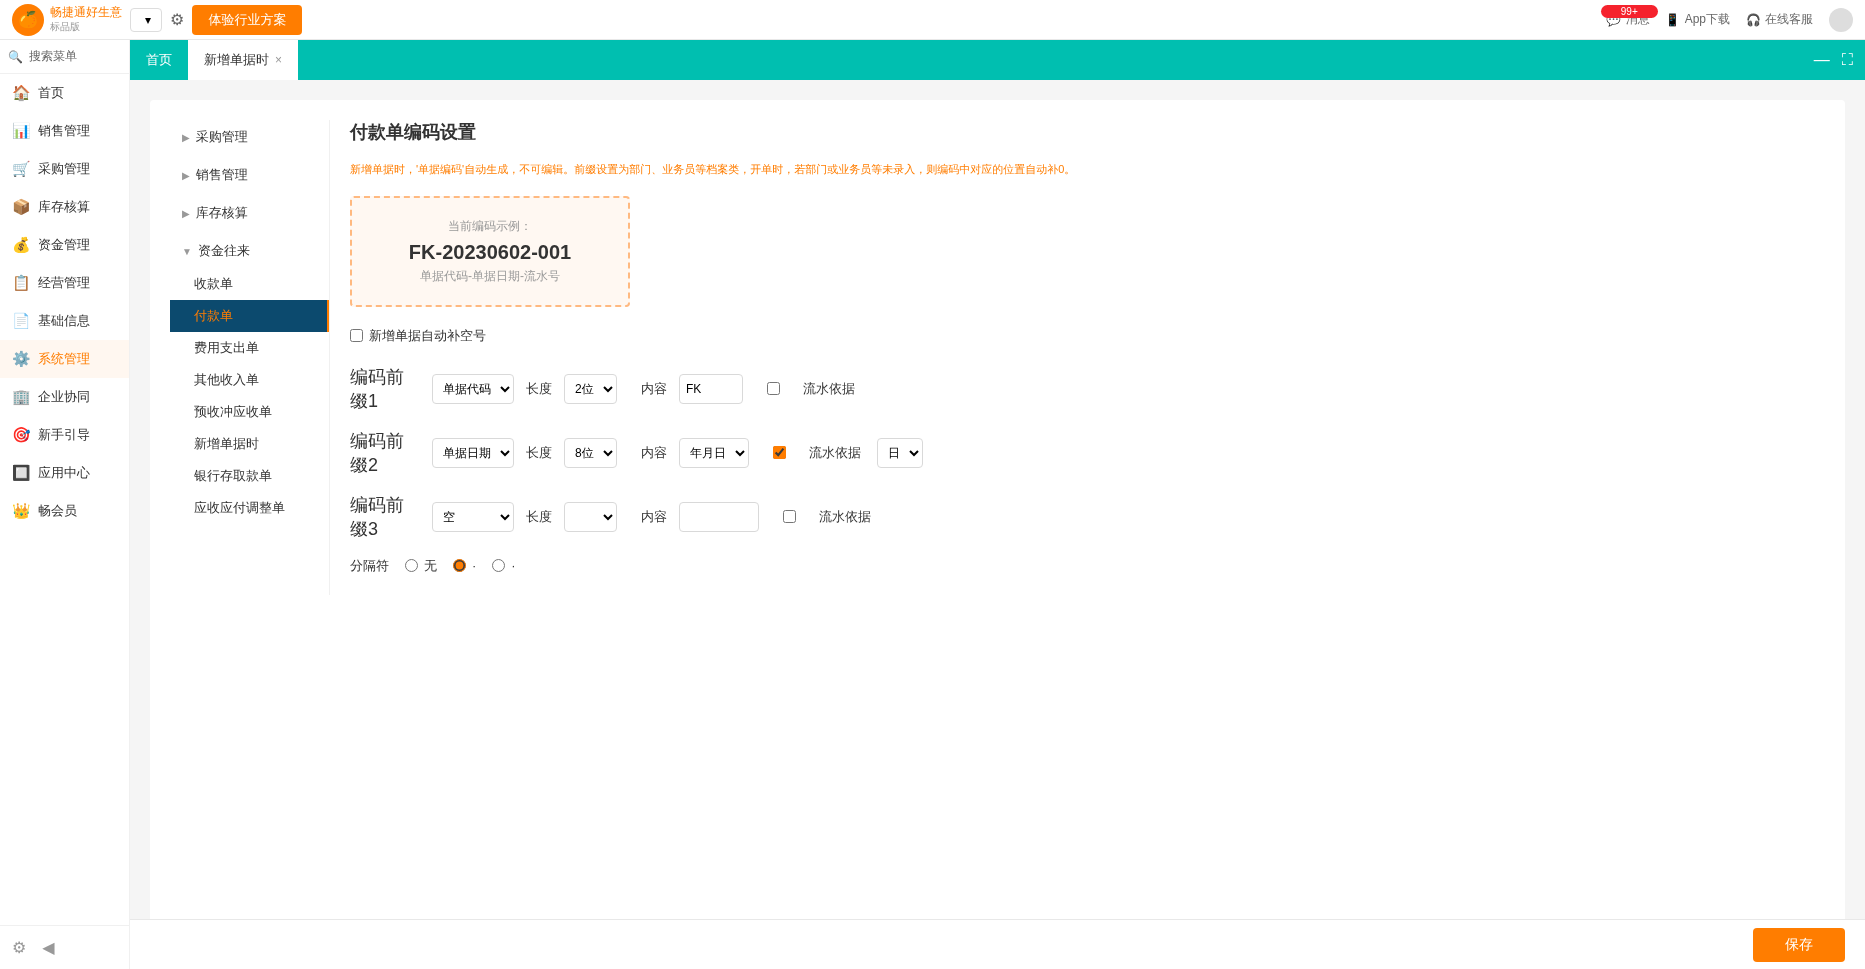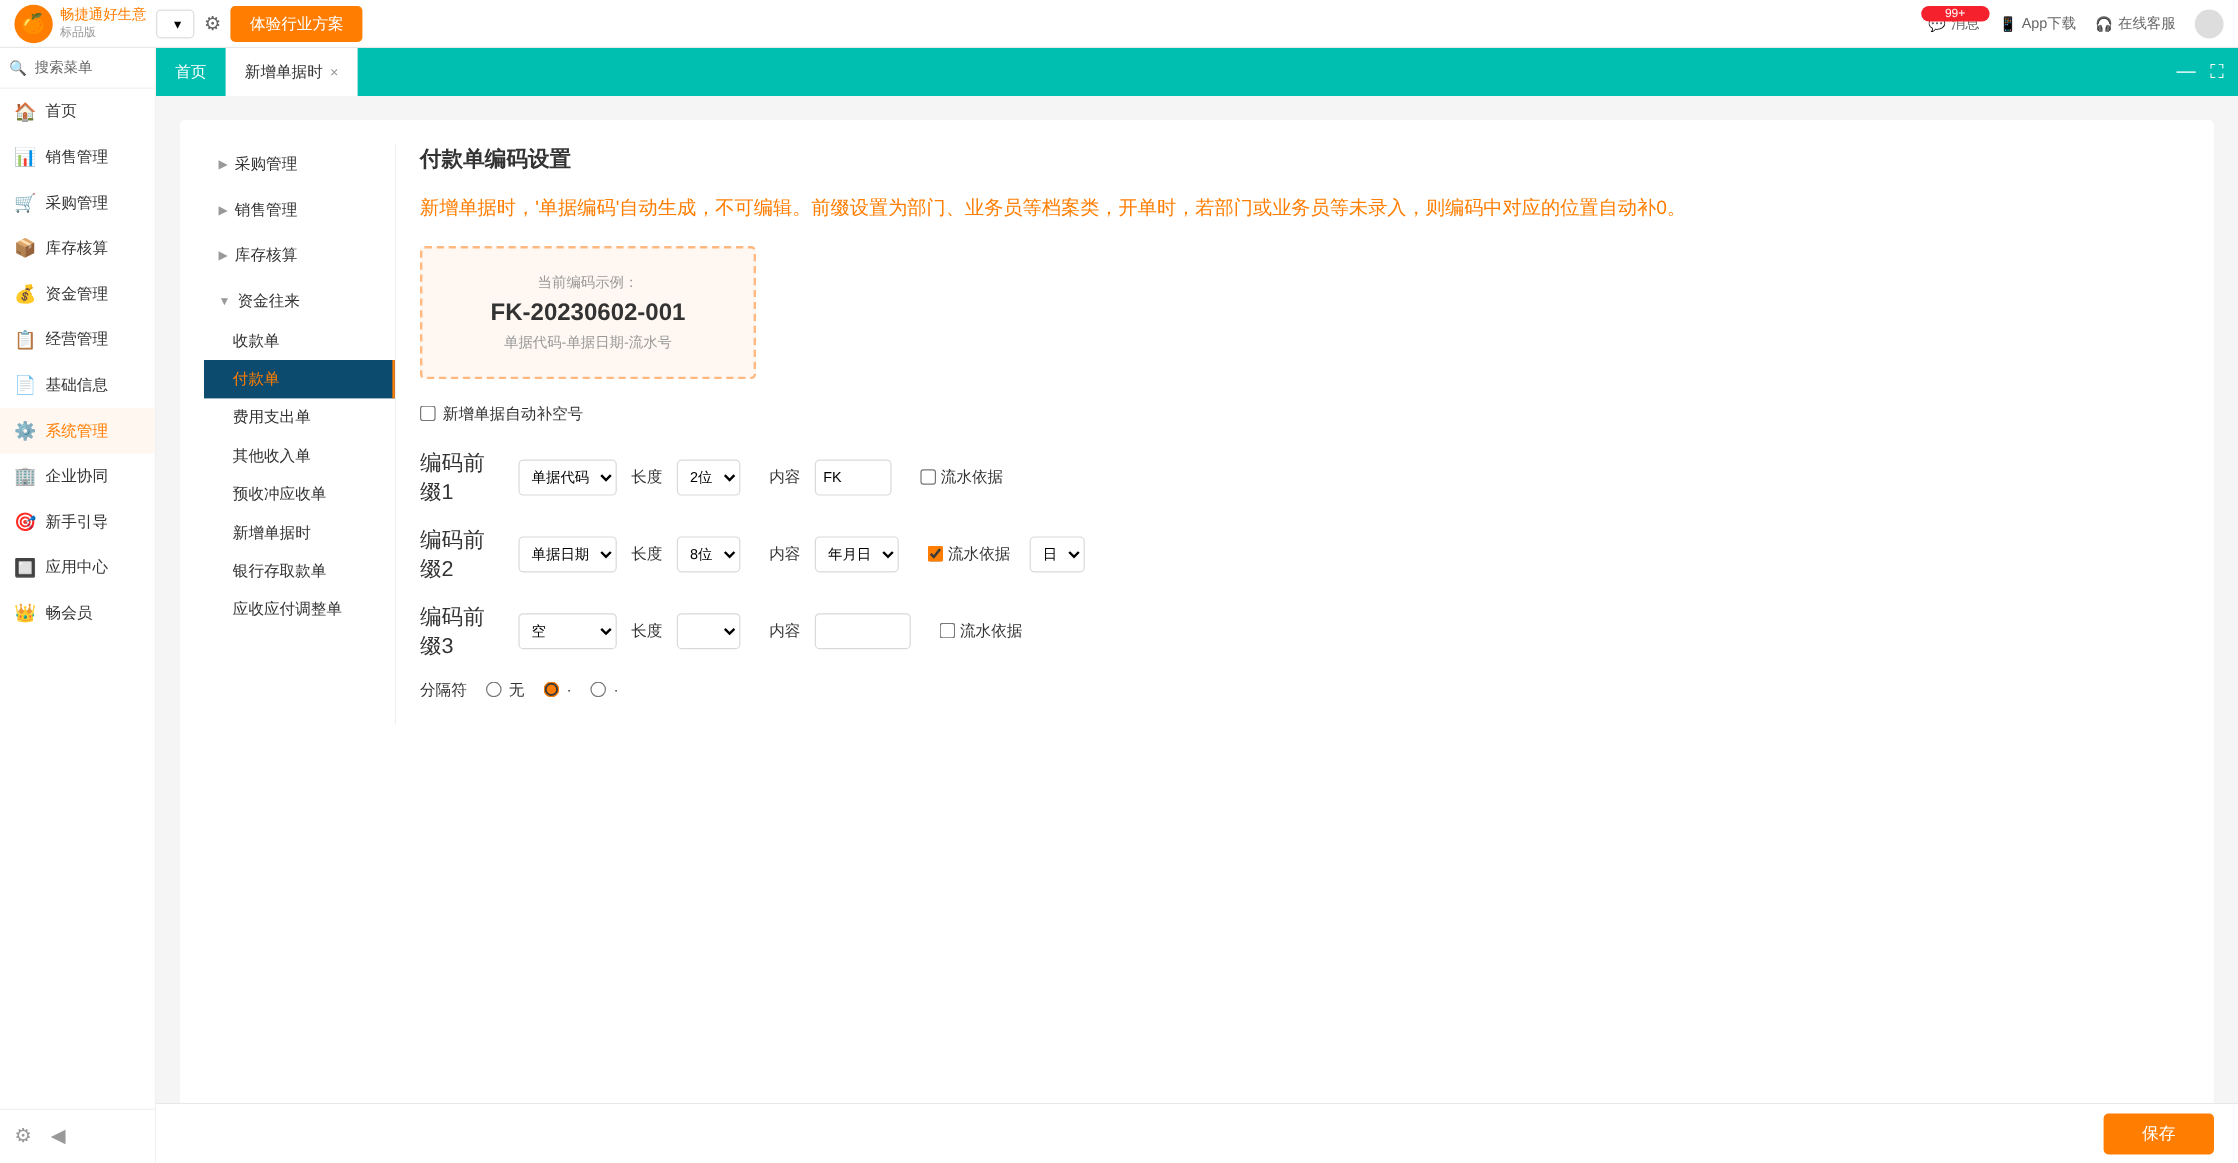--- a/index.html
+++ b/index.html
@@ -172,21 +172,21 @@
       border: 1px solid #e8e8e8;
       border-radius: 4px;
       margin-bottom: 16px;
     }
     .coding-method-label { font-size: 13px; color: #333; }
     .radio-group { display: flex; align-items: center; gap: 16px; }
     .radio-item { display: flex; align-items: center; gap: 6px; cursor: pointer; font-size: 13px; }
     .radio-item input[type="radio"] { accent-color: #ff7d00; cursor: pointer; }
 
     
-    .info-text { font-size: 16px; color: #666; margin-bottom: 16px; line-height: 1.8; }
+    .info-text { font-size: 11px; color: #666; margin-bottom: 16px; line-height: 1.8; }
     .info-text span { color: #ff7d00; }
 
     
     .code-preview {
       border: 2px dashed #ffb980;
       background: #fff8f2;
       border-radius: 4px;
       padding: 20px 24px;
       text-align: center;
       margin-bottom: 20px;
@@ -204,21 +204,21 @@
     
     .form-row {
       display: flex;
       align-items: center;
       margin-bottom: 16px;
       gap: 12px;
     }
     .form-label { width: 70px; font-size: 18px; color: #333; flex-shrink: 0; }
     .length-label { font-size: 13px; color: #333; }
     .content-label { font-size: 13px; color: #333; margin-left: 12px; }
-    .follow-checkbox { display: flex; align-items: center; gap: 4px; font-size: 13px; color: #333; margin-left: 12px; }
+    .follow-checkbox { display: flex; align-items: center; gap: 23px; font-size: 13px; color: #333; margin-left: 12px; }
     .follow-checkbox input[type="checkbox"] { accent-color: #ff7d00; }
 
     select {
       border: 1px solid #d9d9d9;
       border-radius: 4px;
       padding: 4px 8px;
       font-size: 12px;
       background: white;
       cursor: pointer;
       outline: none;

